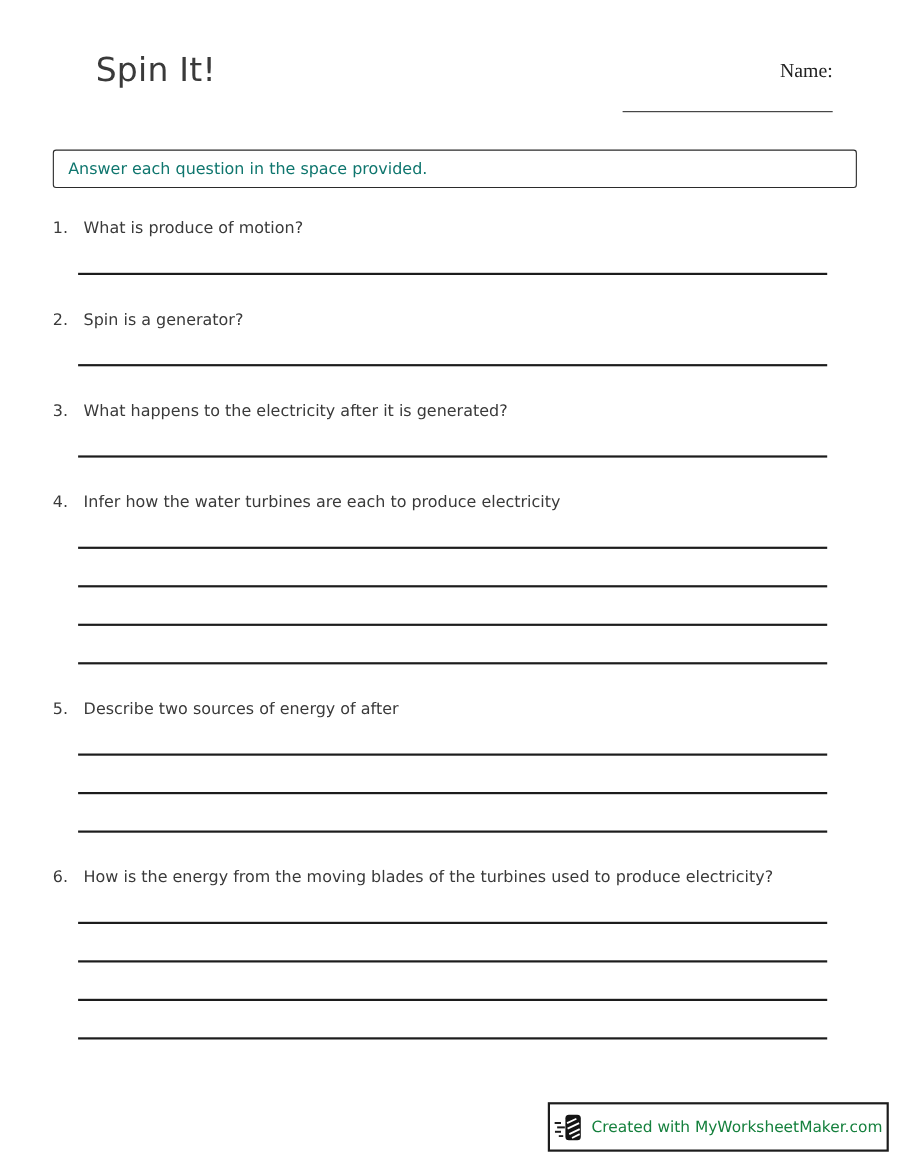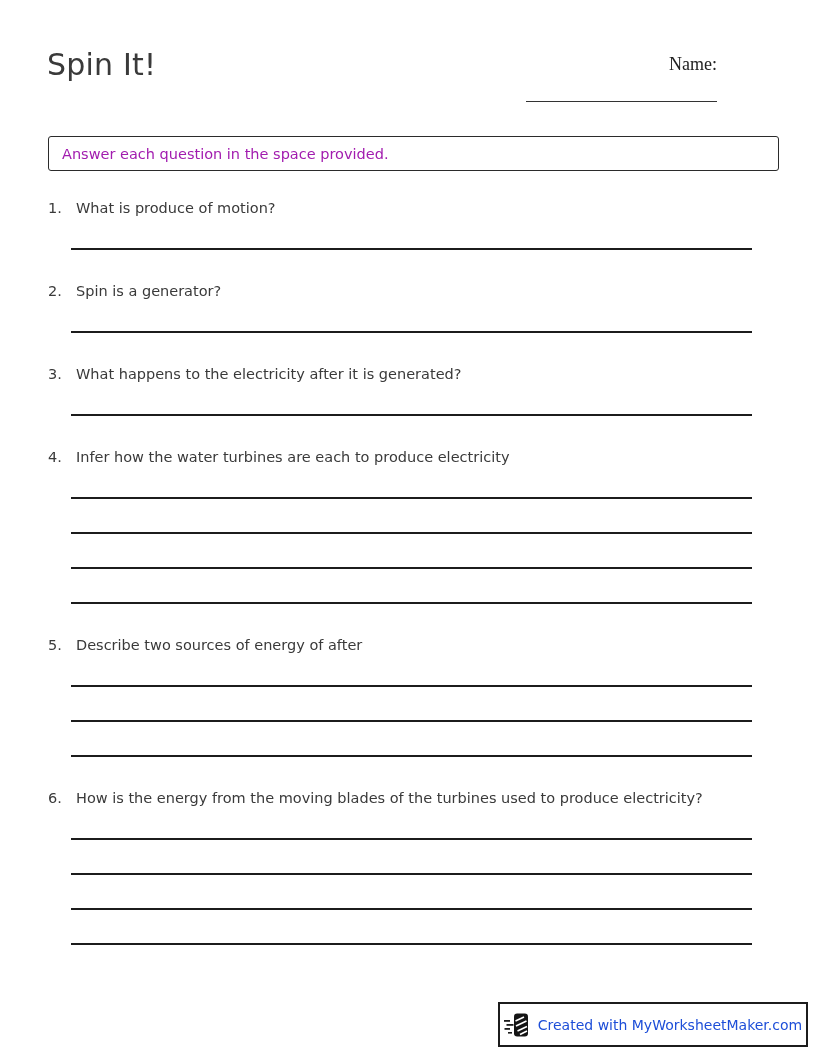--- a/index.html
+++ b/index.html
@@ -7,21 +7,21 @@
     width: 816px;
     height: 1056px;
     position: relative;
     font-family: "DejaVu Sans", "Liberation Sans", sans-serif;
     color: #3a3a3a;
     overflow: hidden;
   }
   .page { position: relative; width: 816px; height: 1056px; }
 
   
-  .header { position: relative; height: 106px; }
+  .header { position: relative; height: 106px; margin-left: 40px; }
   .title {
     position: absolute;
     left: 47px;
     top: 48px;
     font-size: 30px;
     font-weight: 400;
     color: #3a3a3a;
     letter-spacing: 0.2px;
     margin: 0;
     line-height: 1.1;
@@ -52,21 +52,21 @@
     top: 136px;
     width: 716px;
     height: 33px;
     border: 1.5px solid #2b2b2b;
     border-radius: 3px;
     display: flex;
     align-items: center;
     padding-left: 13px;
     box-sizing: content-box;
   }
-  .instruction-text { font-size: 14.5px; color: #a21caf; }
+  .instruction-text { font-size: 14.5px; color: #0f766e; }
 
   
   .questions {
     position: absolute;
     left: 48px;
     top: 198px;
     width: 704px;
   }
   .question { margin-bottom: 31px; }
   .q-row {
@@ -93,21 +93,21 @@
     top: 1002px;
     width: 306px;
     height: 41px;
     border: 2px solid #1c1c1c;
     display: flex;
     align-items: center;
     justify-content: center;
     gap: 8px;
     background: #ffffff;
   }
-  .credit-text { font-size: 14px; color: #1d4ed8; }
+  .credit-text { font-size: 14px; color: #15803d; }
   .logo-icon { display: inline-block; width: 26px; height: 28px; }
 </style>
 </head>
 <body>
 
 <div class="page">
 
   <div class="header">
     <h1 class="title">Spin It!</h1>
     <div class="name-block">

